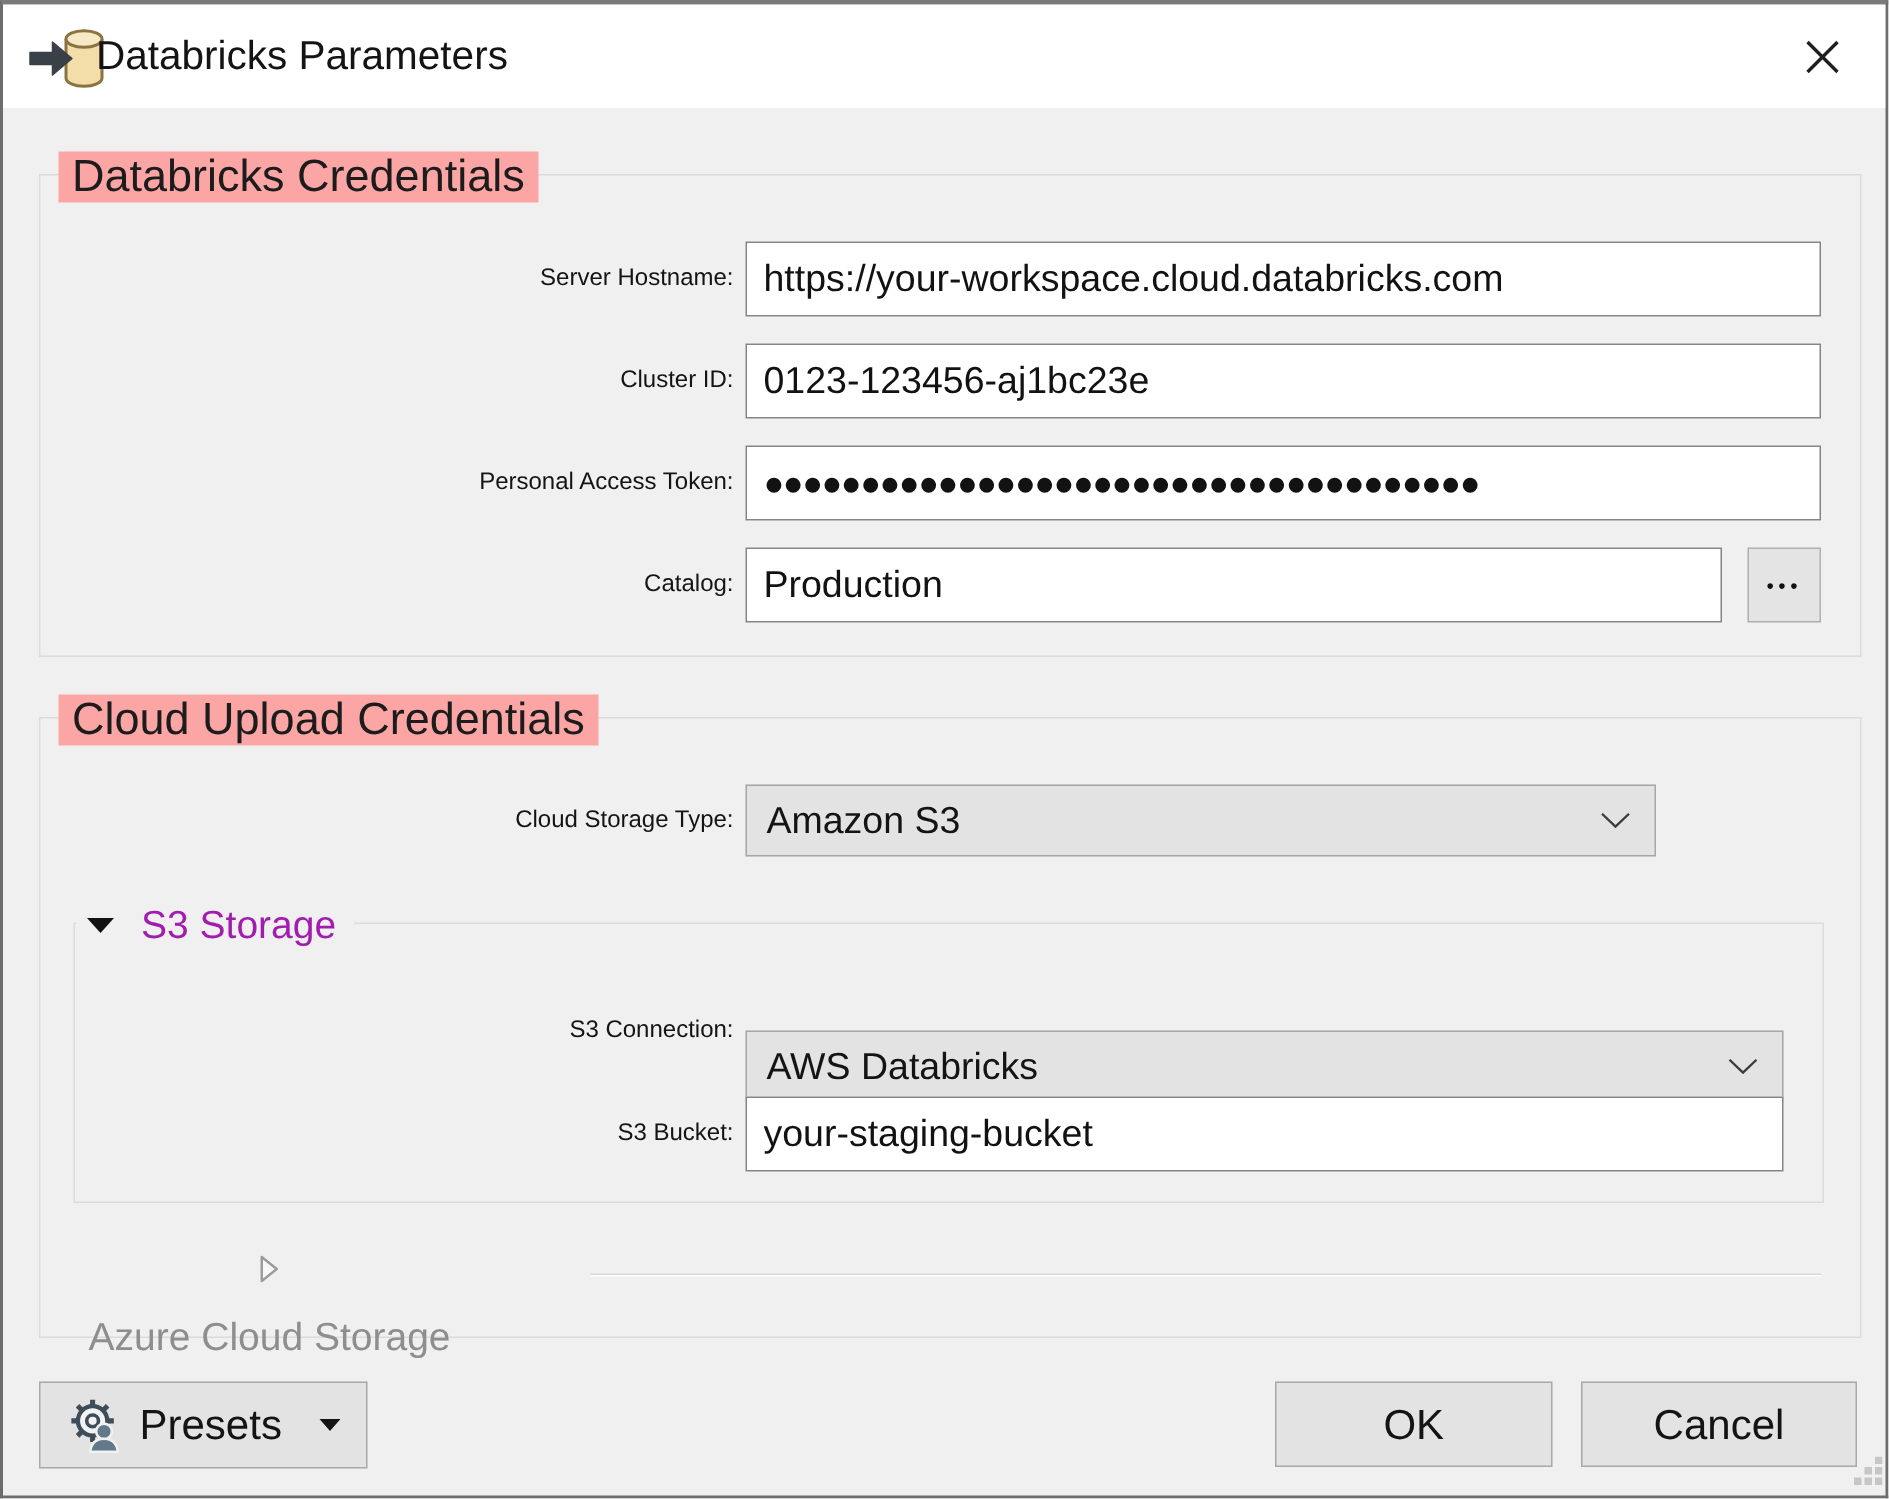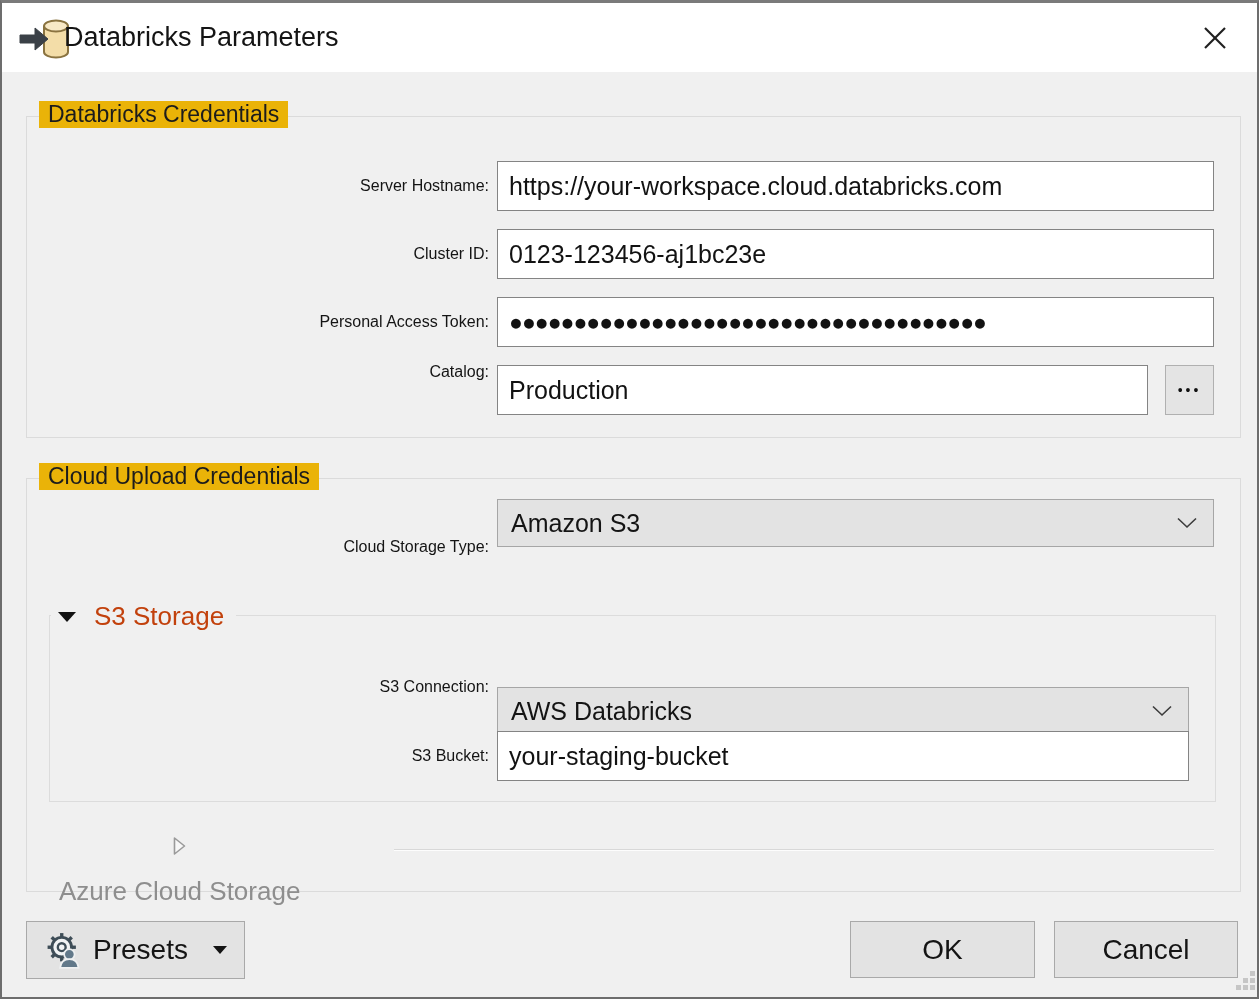--- a/index.html
+++ b/index.html
@@ -7,32 +7,32 @@
     position:relative;width:1259px;height:999px;box-sizing:border-box;
     border:2px solid #6d6d6d;border-top:3px solid #7a7a7a;
     background:#f0f0f0;overflow:hidden;
     font-family:"Liberation Sans","DejaVu Sans",sans-serif;color:#1a1a1a;
   }
   .titlebar{position:absolute;left:0;top:0;right:0;height:69px;background:#ffffff;}
   .title-icon{position:absolute;left:16px;top:13px;width:54px;height:46px;}
   .title-text{position:absolute;left:62px;top:0;height:69px;line-height:69px;font-size:27px;color:#141414;white-space:nowrap;}
   .close-btn{position:absolute;right:20px;top:13px;width:44px;height:44px;display:flex;align-items:center;justify-content:center;cursor:pointer;}
   .groupbox{position:absolute;border:1px solid #dbdbdb;background:transparent;}
-  .legend{position:absolute;top:-16px;left:12px;background:#eab308;padding:0 9px;font-size:23px;color:#1c1c1c;white-space:nowrap;}
+  .legend{position:absolute;top:-16px;left:12px;background:#fca5a5;padding:0 9px;font-size:30px;color:#1c1c1c;white-space:nowrap;}
   .f-label{position:absolute;width:451px;left:36px;text-align:right;font-size:16px;color:#141414;line-height:50px;white-space:nowrap;}
   .f-label.dd{line-height:48px;}
   .txt{position:absolute;box-sizing:border-box;height:50px;border:1px solid #848484;background:#ffffff;
        font-family:"Liberation Sans","DejaVu Sans",sans-serif;font-size:25px;color:#121212;padding:0 11px;outline:none;}
   .txt.masked{letter-spacing:-1px;font-size:23px;}
   .dropdown{position:absolute;box-sizing:border-box;height:48px;background:#e3e3e3;border:1px solid #a6a6a6;
        display:flex;align-items:center;padding-left:13px;font-size:25px;color:#141414;cursor:default;}
   .dropdown .chev{position:absolute;right:16px;top:50%;transform:translateY(-50%);}
   .browse-btn{position:absolute;box-sizing:border-box;background:#e4e4e4;border:1px solid #b0b0b0;
        display:flex;align-items:center;justify-content:center;font-size:14px;letter-spacing:3px;color:#111;cursor:pointer;}
-  .sub-legend{position:absolute;display:flex;align-items:center;gap:17px;background:#f0f0f0;padding:0 12px 0 6px;font-size:26px;color:#c2410c;cursor:pointer;}
+  .sub-legend{position:absolute;display:flex;align-items:center;gap:17px;background:#f0f0f0;padding:0 12px 0 6px;font-size:26px;color:#a21caf;cursor:pointer;}
   .collapsed-hdr{position:absolute;display:flex;align-items:center;gap:19px;font-size:26px;color:#8e8e8e;cursor:pointer;}
   .etched{position:absolute;height:0;border-top:1px solid #d8d8d8;border-bottom:1px solid #fdfdfd;}
   .btn{position:absolute;box-sizing:border-box;background:#e3e3e3;border:1px solid #a9a9a9;
        display:flex;align-items:center;justify-content:center;font-size:28px;color:#141414;cursor:pointer;}
   .presets-btn{justify-content:flex-start;padding-left:18px;gap:8px;}
   .grip{position:absolute;left:1234px;top:968px;cursor:nwse-resize;}
 </style>
 </head>
 <body>
 
@@ -59,32 +59,32 @@
 
   <div class="f-label" style="top:158px;">Server Hostname:</div>
   <input class="txt" style="left: 495px; top: 158px; width: 717px;" type="text" value="https://your-workspace.cloud.databricks.com">
 
   <div class="f-label" style="top:226px;">Cluster ID:</div>
   <input class="txt" style="left: 495px; top: 226px; width: 717px;" type="text" value="0123-123456-aj1bc23e">
 
   <div class="f-label" style="top:294px;">Personal Access Token:</div>
   <input class="txt masked" style="left: 495px; top: 294px; width: 717px;" type="text" value="●●●●●●●●●●●●●●●●●●●●●●●●●●●●●●●●●●●●●">
 
-  <div class="f-label" style="top:344px;">Catalog:</div>
+  <div class="f-label" style="top:362px;">Catalog:</div>
   <input class="txt" style="left: 495px; top: 362px; width: 651px;" type="text" value="Production">
   <div class="browse-btn" style="left:1163px;top:362px;width:49px;height:50px;">
     <span>•••</span>
   </div>
 
   <div class="groupbox" style="left:24px;top:475px;width:1213px;height:412px;">
     <div class="legend">Cloud Upload Credentials</div>
   </div>
 
   <div class="f-label dd" style="top:520px;">Cloud Storage Type:</div>
-  <div class="dropdown" style="left:495px;top:496px;width:717px;">
+  <div class="dropdown" style="left:495px;top:520px;width:607px;">
     <span>Amazon S3</span>
     <svg class="chev" width="20" height="11" viewBox="0 0 20 11">
       <polyline points="1,1 10,9.5 19,1" fill="none" stroke="#3c3c3c" stroke-width="1.6"></polyline>
     </svg>
   </div>
 
   <div class="groupbox" style="left:47px;top:612px;width:1165px;height:185px;border-color:#dcdcdc;"></div>
   <div class="sub-legend" style="left:49px;top:598px;">
     <svg width="20" height="12" viewBox="0 0 20 12">
       <path d="M1,1 L19,1 L10,11 Z" fill="#121212"></path>

